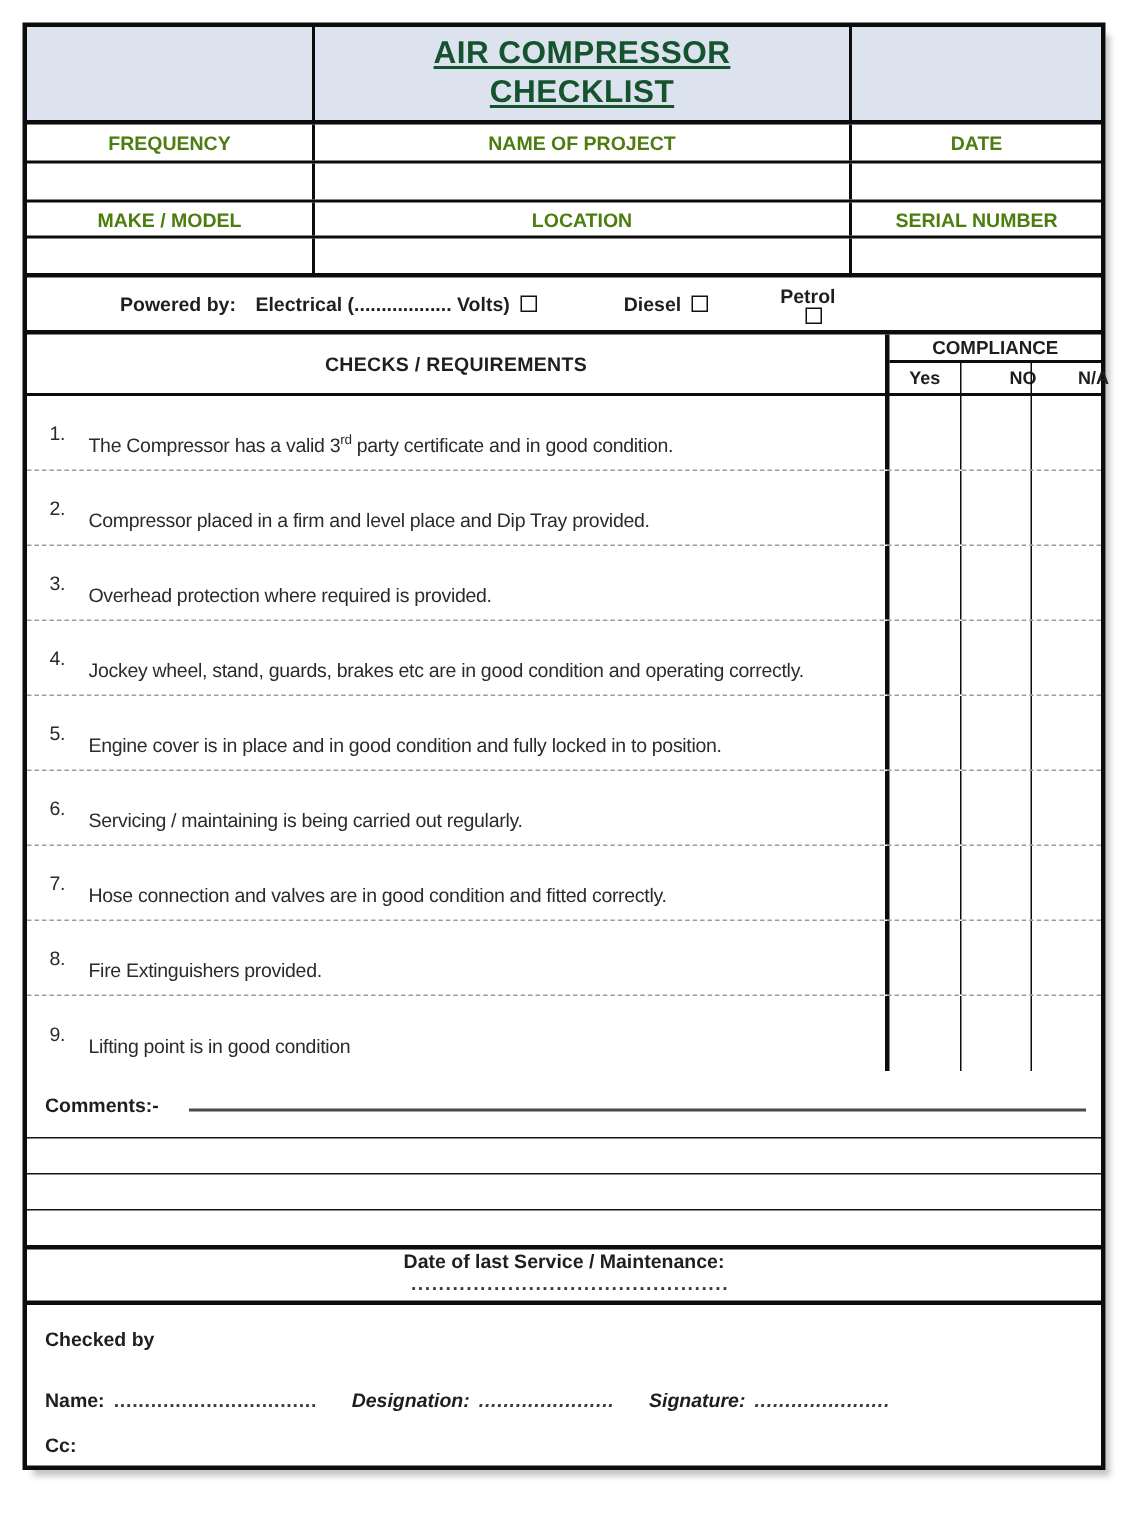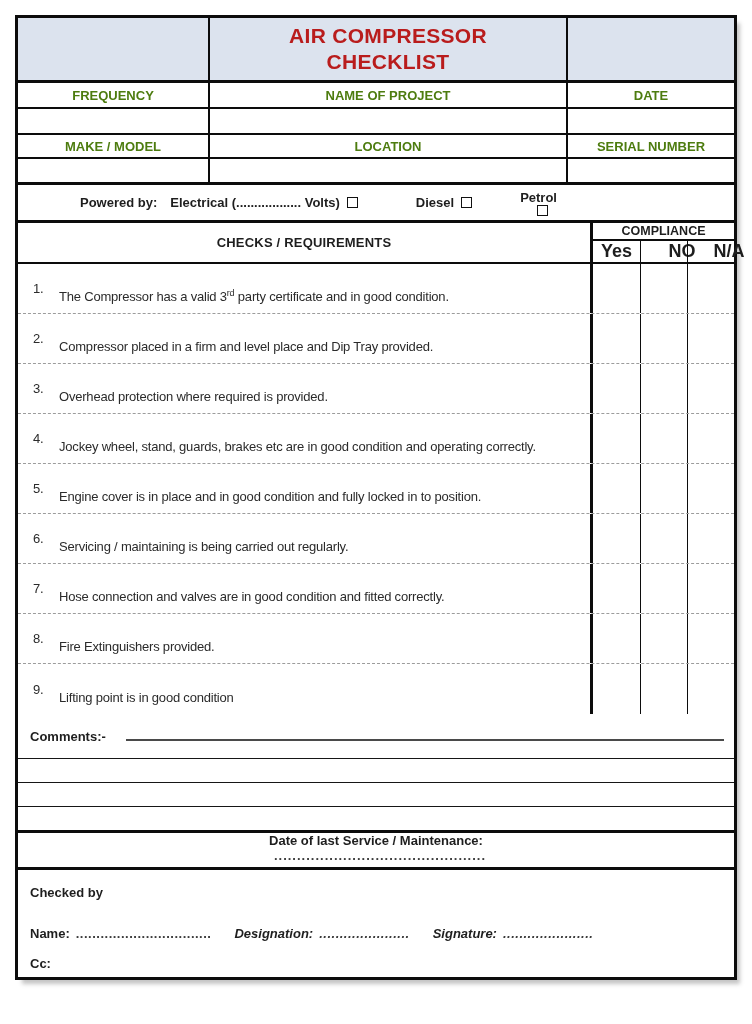--- a/index.html
+++ b/index.html
@@ -17,21 +17,21 @@
     box-shadow: 5px 6px 4px -2px rgba(90,90,90,0.35);
   }
   .row { display: flex; width: 100%; }
 
   
   .title-row { height: 65px; background: var(--header-bg, #dce3ee); border-bottom: 3px solid #0c0c0c; }
   .title-row .c1 { width: 192px; border-right: 2px solid #0c0c0c; }
   .title-row .c2 { width: 358px; border-right: 2px solid #0c0c0c;
                    display: flex; flex-direction: column; justify-content: center; align-items: center; }
   .title-row .c3 { flex: 1; }
-  .title-line { font-size: 21px; font-weight: bold; letter-spacing: 0.3px; color: #b91c1c; line-height: 1.25; }
+  .title-line { font-size: 21px; font-weight: bold; letter-spacing: 0.3px; color: #14532d; line-height: 1.25; text-decoration: underline; }
 
   
   .info-row .c1 { width: 192px; border-right: 2px solid #0c0c0c; }
   .info-row .c2 { width: 358px; border-right: 2px solid #0c0c0c; }
   .info-row .c3 { flex: 1; }
   .info-row .c1, .info-row .c2, .info-row .c3 {
     display: flex; align-items: center; justify-content: center;
   }
   .hdr1 { height: 26px; border-bottom: 2px solid #0c0c0c; }
   .blank1 { height: 26px; border-bottom: 2px solid #0c0c0c; }
@@ -54,21 +54,21 @@
   .checks-hdr { height: 41px; border-bottom: 2px solid #0c0c0c; }
   .checks-title { flex: 1; border-right: 3px solid #0c0c0c;
                   display: flex; align-items: center; justify-content: center;
                   font-size: 13px; font-weight: bold; letter-spacing: 0.2px; }
   .comp-block { width: 141px; display: flex; flex-direction: column; }
   .comp-title { height: 19px; border-bottom: 2px solid #0c0c0c;
                 display: flex; align-items: center; justify-content: center;
                 font-size: 12.5px; font-weight: bold; }
   .comp-cols { flex: 1; display: flex; }
   .comp-col { width: 47px; display: flex; align-items: center; justify-content: center;
-              font-size: 18px; font-weight: bold; }
+              font-size: 12px; font-weight: bold; }
   .comp-col + .comp-col { border-left: 1.5px solid #0c0c0c; padding-left: 36px; }
 
   
   .item-row { display: flex; height: 50px; border-bottom: 1px dashed #9c9c9c; }
   .item-row:last-child { border-bottom: none; }
   .item-main { flex: 1; border-right: 3px solid #0c0c0c;
                display: flex; align-items: center; padding-left: 15px;
                font-size: 13px; letter-spacing: -0.2px; color: #2b2b2b; }
   .item-num { width: 22px; flex: none; }
   .item-text { margin-left: 4px; padding-right: 8px; margin-top: 16px; }

